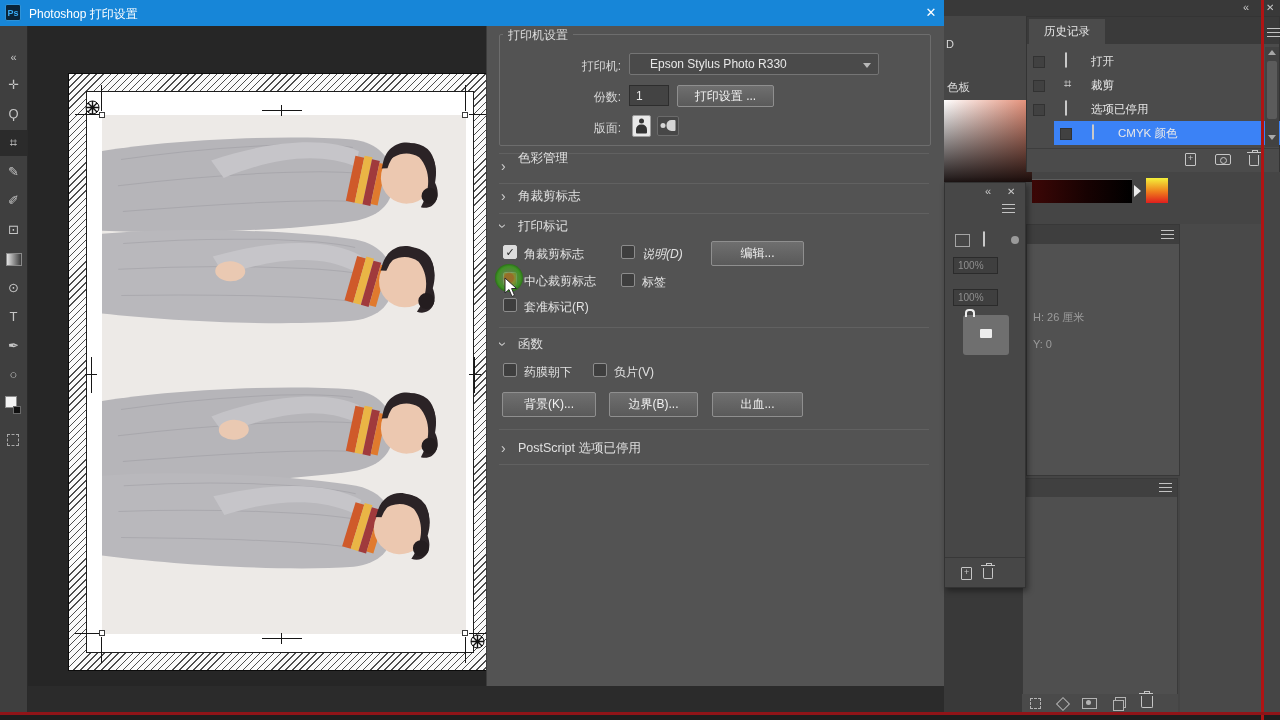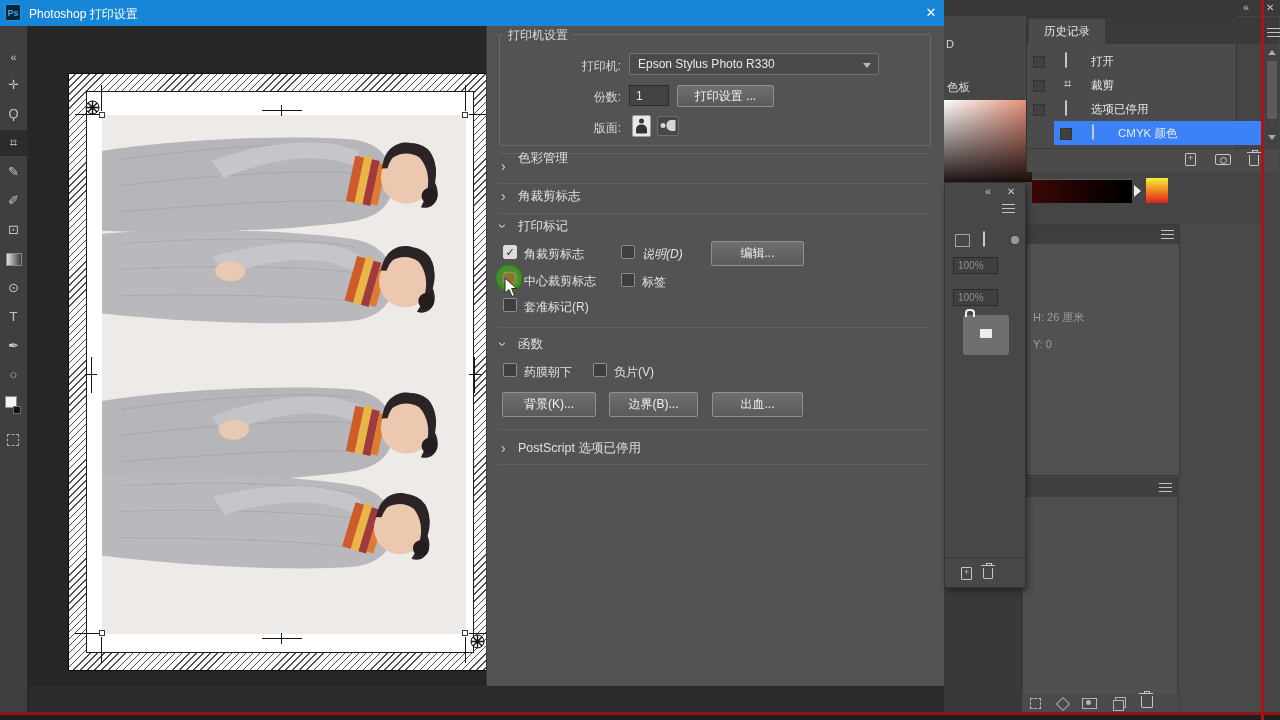--- a/index.html
+++ b/index.html
@@ -24,21 +24,21 @@
   .page{left:40px;top:47px;width:424px;height:598px;background:#f4f4f4;border:1px solid #0b0b0b;}
   .hatch{left:0;top:0;width:422px;height:596px;background:repeating-linear-gradient(135deg,#fafafa 0 4px,#4e4e4e 4px 5px);}
   .page-inner{left:17px;top:17px;width:388px;height:562px;background:#ffffff;border:1px solid #1d1d1d;}
   .mk{background:#161616;}
   .handle{width:6px;height:6px;background:#fff;border:1px solid #3c3c3c;}
   
   .settings{left:486px;top:26px;width:458px;height:660px;background:#535353;border-left:1px solid #3c3c3c;z-index:10;}
   .grp{border:1px solid #6d6d6d;border-radius:2px;}
   .grp-label{background:#535353;padding:0 5px;color:#dedede;font-size:12px;}
   .flabel{color:#d6d6d6;font-size:12px;text-align:right;}
-  .dd{background:#4a4a4a;border:1px solid #757575;border-radius:2px;color:#e8e8e8;line-height:20px;padding-left:8px;cursor:pointer;}
+  .dd{background:#4a4a4a;border:1px solid #757575;border-radius:2px;color:#e8e8e8;line-height:20px;padding-left:20px;cursor:pointer;}
   .tri-dn{width:0;height:0;border-top:5px solid #b8b8b8;border-left:4px solid transparent;border-right:4px solid transparent;}
   .inp{background:#434343;border:1px solid #2d2d2d;color:#e8e8e8;font-size:12px;padding:0 0 0 6px;font-family:inherit;outline:none;}
   .btn{background:linear-gradient(#6f6f6f,#5a5a5a);border:1px solid #8f8f8f;border-radius:2px;color:#f1f1f1;text-align:center;font-size:12px;cursor:pointer;}
   .sep{height:1px;background:#616161;}
   .sech{color:#e0e0e0;font-size:12.5px;}
   .chev{color:#cfcfcf;font-size:14px;line-height:12px;cursor:pointer;}
   .chev.down{transform:rotate(90deg);}
   .cb{width:14px;height:14px;background:#3e3e3e;border:1px solid #8c8c8c;border-radius:2px;cursor:pointer;}
   .cb.on{background:#dcdcdc;border-color:#dcdcdc;color:#1d1d1d;font-size:11px;line-height:12px;text-align:center;font-weight:bold;}
   .cblabel{color:#e2e2e2;font-size:12px;white-space:nowrap;}
@@ -97,21 +97,21 @@
   <div class="a" style="left:944px;top:16px;width:84px;height:190px;background:#464646;">
     <span class="a" style="left:2px;top:22px;color:#d8d8d8;font-size:11px;">D</span>
     <span class="a" style="left:3px;top:64px;color:#d8d8d8;font-size:11.5px;">色板</span>
     <div class="a" style="left:0;top:84px;width:88px;height:82px;background:linear-gradient(to bottom,rgba(10,2,2,0),rgba(10,2,2,.92)),linear-gradient(to right,#ffffff,#e28a72);"></div>
   </div>
 
   <div class="a" style="left:1032px;top:179px;width:100px;height:24px;background:linear-gradient(to right,#3c0706,#170202 55%,#000);border-top:1px solid #5c5c5c;"></div>
   <div class="a tri-r" style="left:1134px;top:185px;"></div>
   <div class="a" style="left:1146px;top:178px;width:22px;height:25px;background:linear-gradient(to bottom,#f4f13a,#ef7d1c 55%,#df1e1e);"></div>
 
-  <div class="a" style="left:1026px;top:16px;width:211px;height:156px;background:#4b4b4b;border:1px solid #343434;">
+  <div class="a" style="left:1026px;top:16px;width:254px;height:156px;background:#4b4b4b;border:1px solid #343434;">
     <div class="a panel-hdr" style="left:0;top:0;width:252px;height:27px;"></div>
     <div class="a tab" style="left:2px;top:2px;width:76px;height:25px;">历史记录</div>
     <div class="a iham" style="left:240px;top:11px;"></div>
 
     <div class="hrow" style="top:32px;">
       <span class="srcbox"></span>
       <span class="a idoc" style="left:38px;top:4px;"></span>
       <span class="hlbl">打开</span>
     </div>
     <div class="hrow" style="top:56px;">

